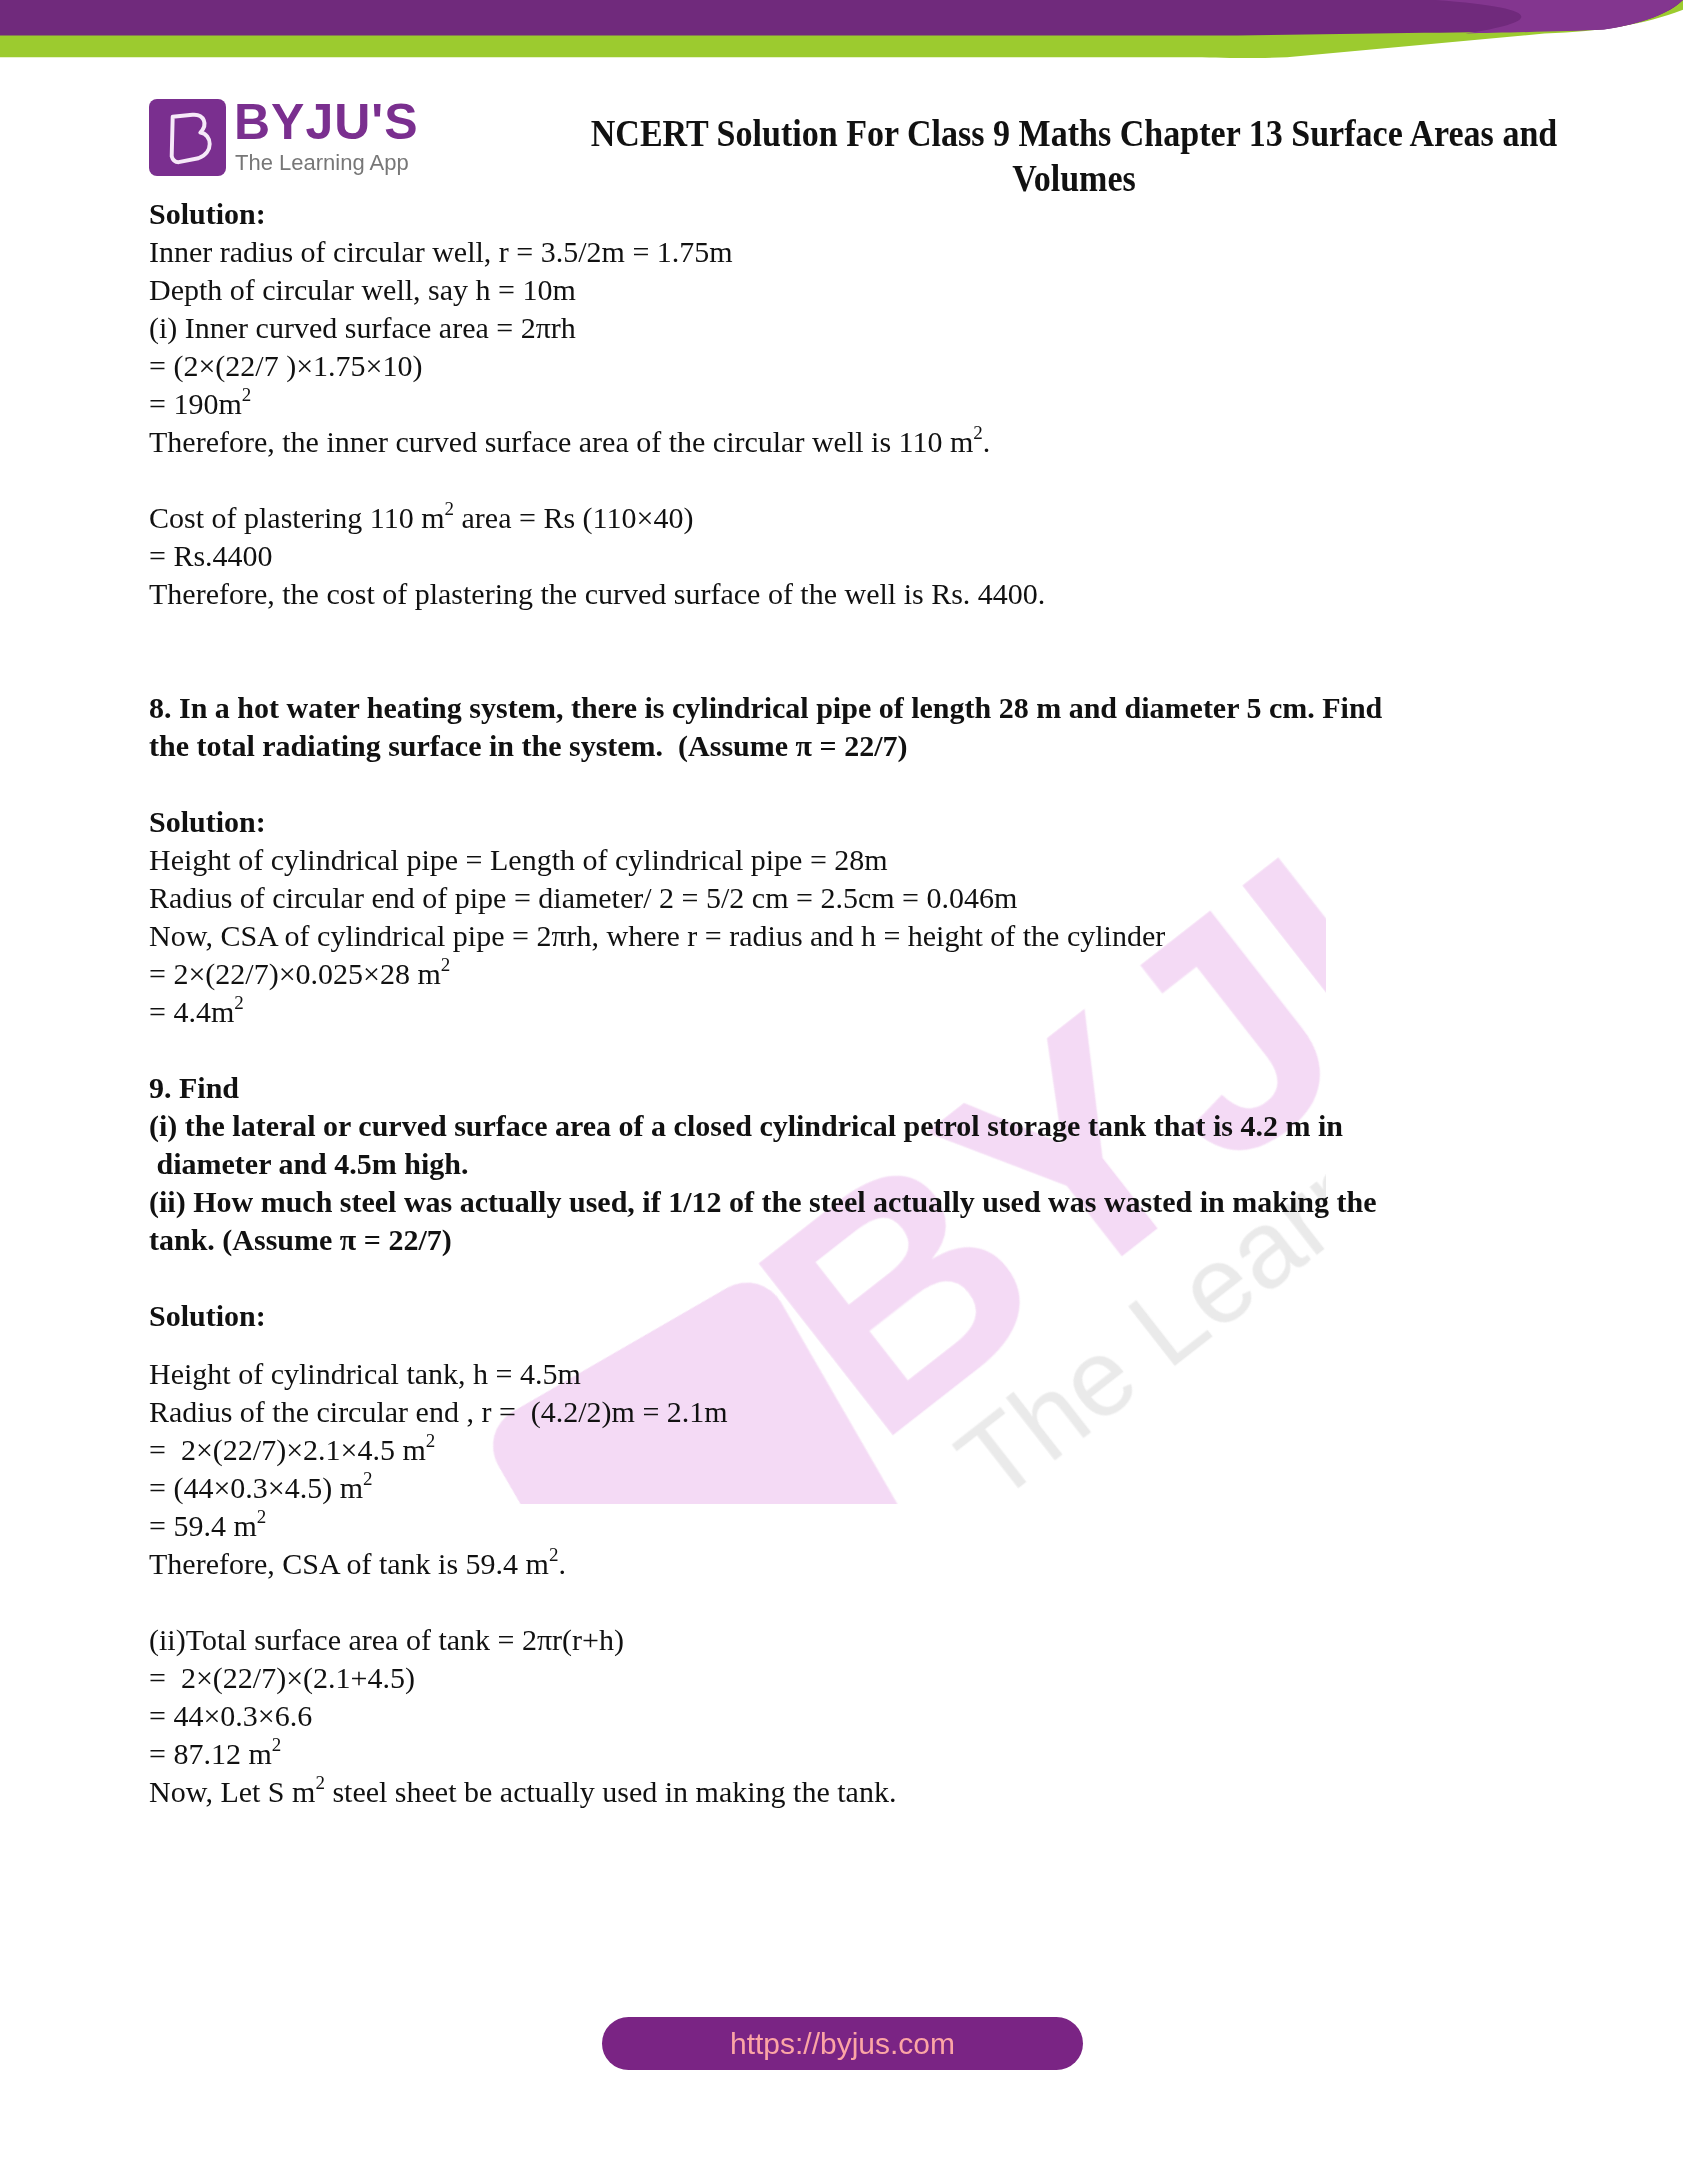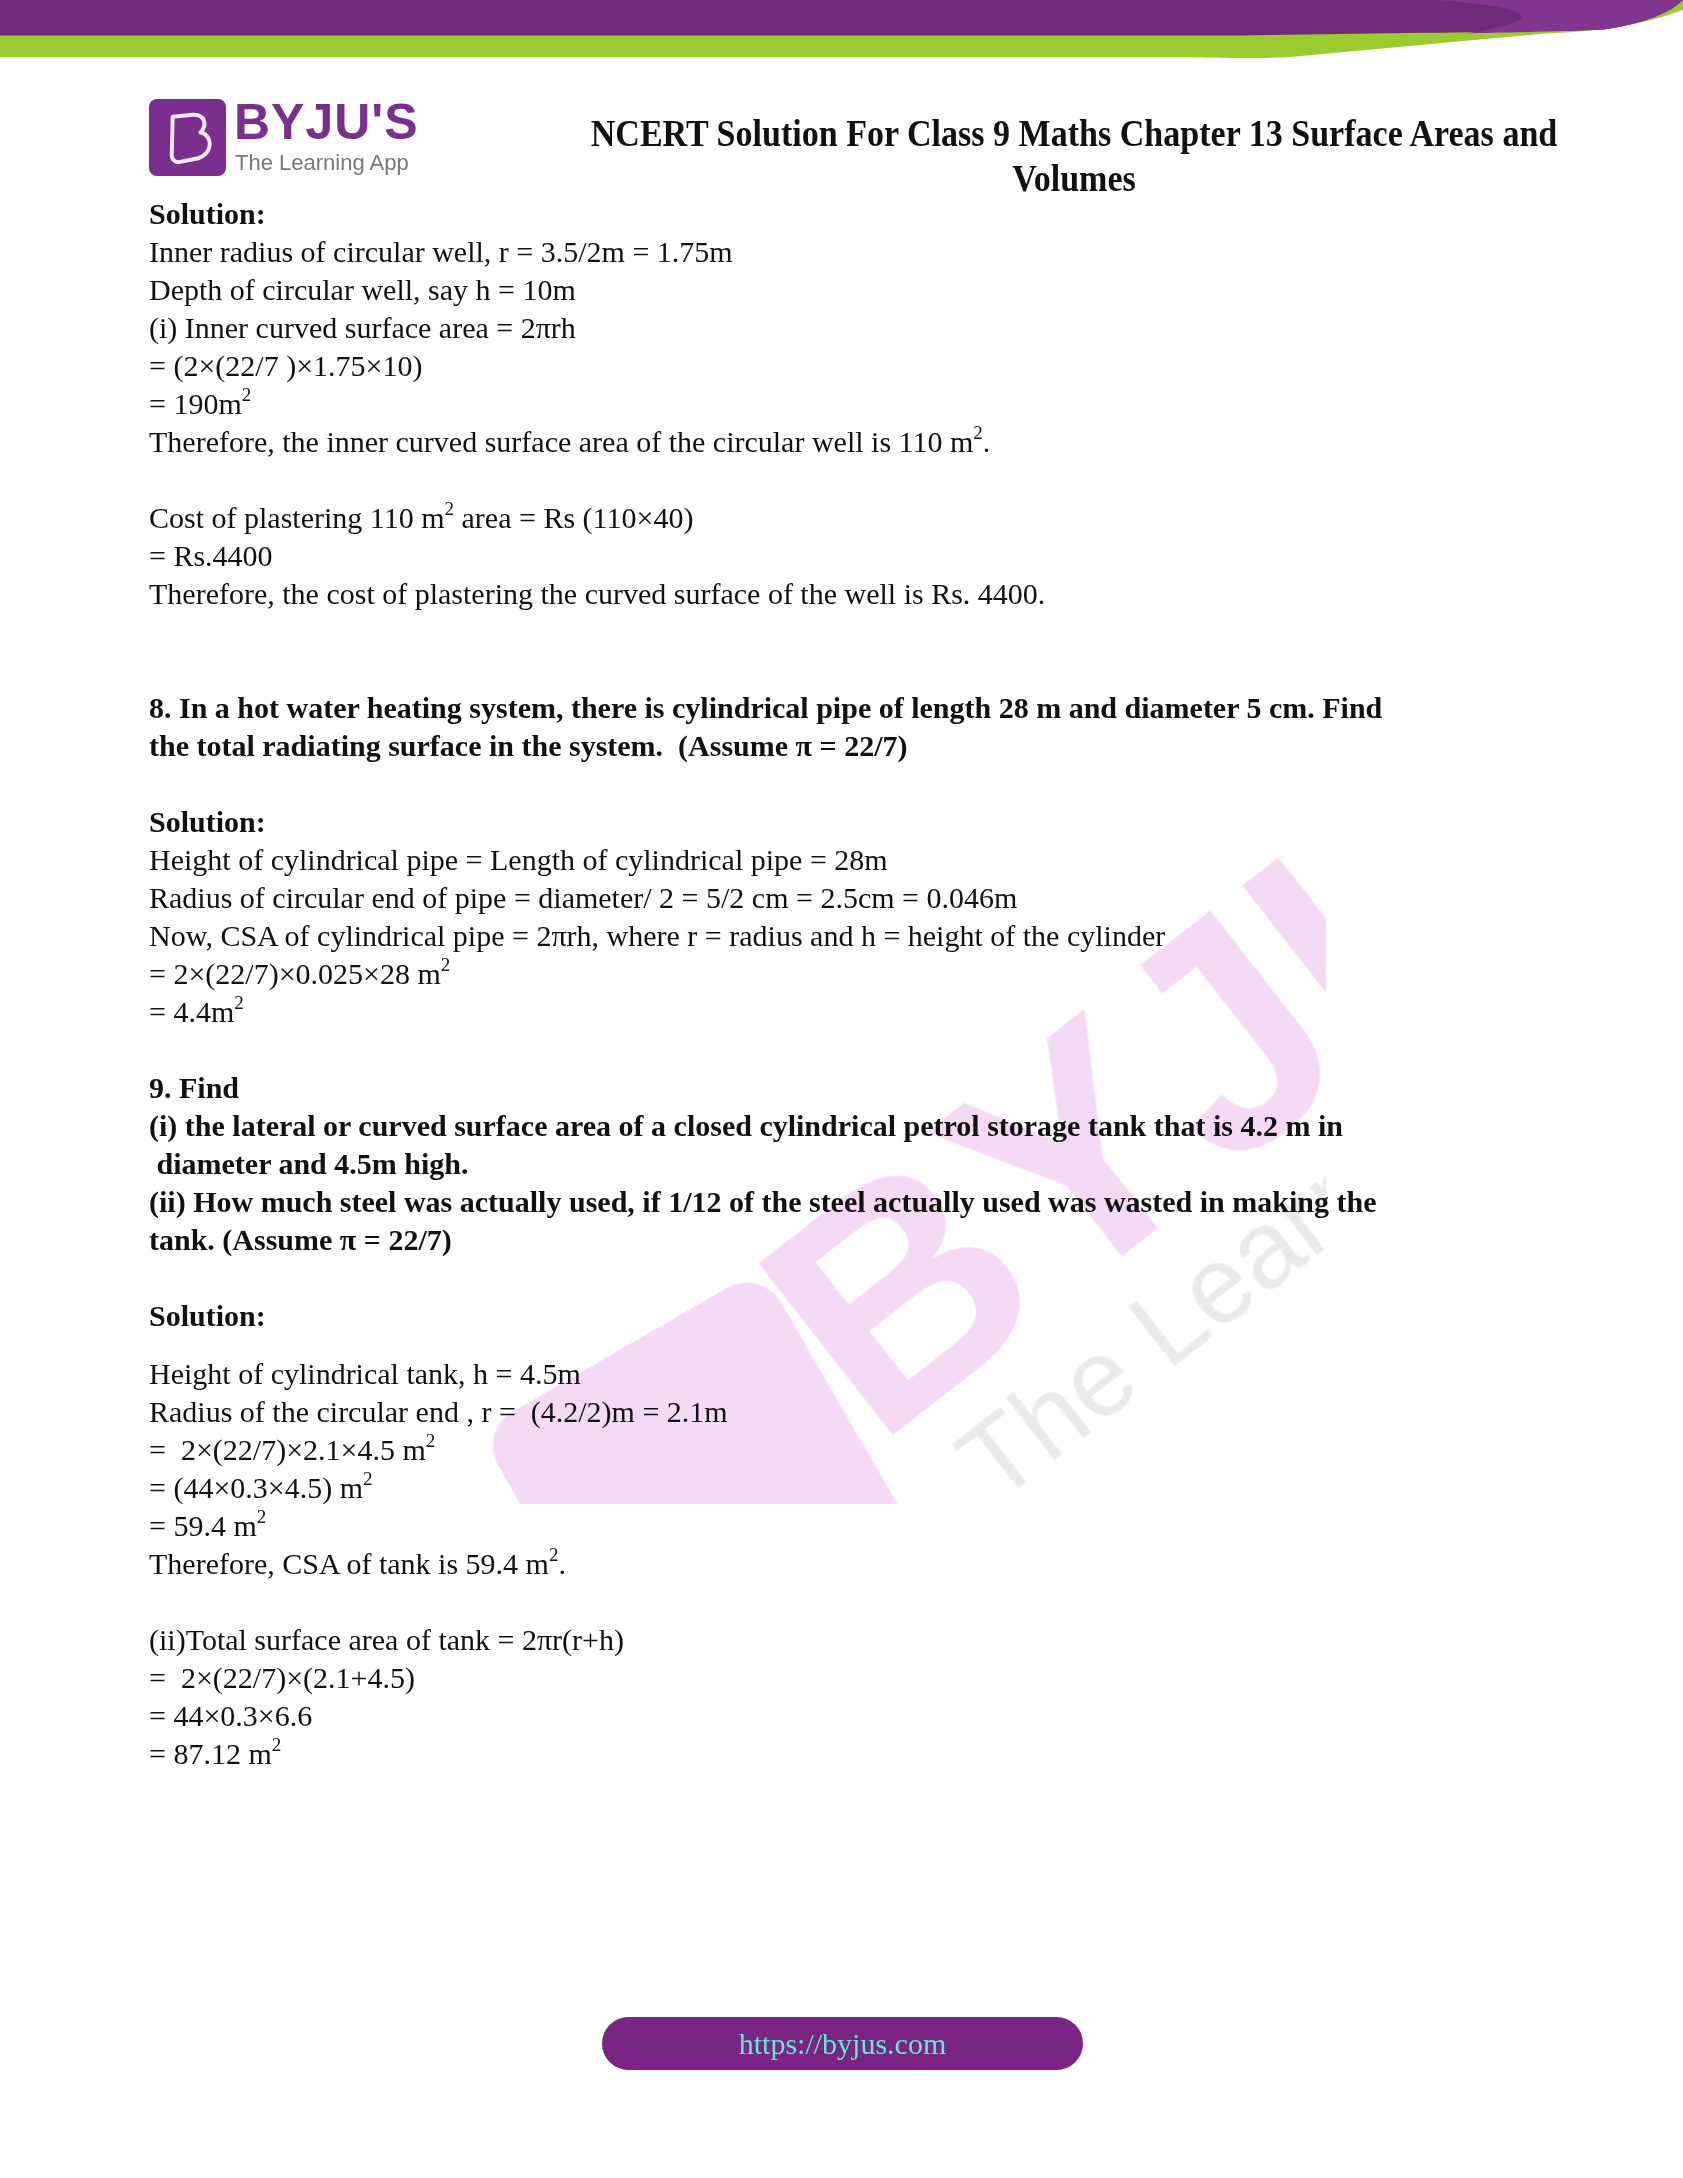--- a/index.html
+++ b/index.html
@@ -32,22 +32,22 @@
   .content {
     position: absolute; left: 149px; top: 195px; width: 1386px;
     font-size: 30px; line-height: 38px;
   }
   .line { white-space: pre; height: 38px; }
   .bold { font-weight: bold; }
   .gap { height: 38px; }
   sup { font-size: 19px; line-height: 0; position: relative; top: -2px; vertical-align: super; }
   .footer-pill {
     position: absolute; left: 602px; top: 2017px; width: 481px; height: 53px;
-    background: #7a2484; border-radius: 27px; color: #5eead4;
-    font-family: Liberation Serif, serif; font-size: 30px;
+    background: #7a2484; border-radius: 27px; color: #fca5a5;
+    font-family: Liberation Sans, sans-serif; font-size: 30px;
     display: flex; align-items: center; justify-content: center;
   }
 </style>
 </head>
 <body>
 
 <svg class="band" viewBox="0 0 1700 70" preserveAspectRatio="none">
   <path d="M0 0 H1700 V10 C1660 25 1620 32 1560 34 L1300 58 C1250 60 1230 58 1200 58 H0 Z" fill="#9ccb2f"></path>
   <path d="M0 0 H1700 C1690 10 1670 22 1620 30 C1560 32 1400 34 1250 36 H0 Z" fill="#702a7c"></path>
   <path d="M1450 0 H1700 C1685 14 1660 24 1620 30 C1580 32 1520 33 1480 34 C1560 22 1560 8 1450 0 Z" fill="#83368f"></path>
@@ -122,19 +122,20 @@
     <div class="line">Radius of the circular end , r =  (4.2/2)m = 2.1m</div>
     <div class="line"><span>=  2×(22/7)×2.1×4.5 m</span><sup>2</sup></div>
     <div class="line"><span>= (44×0.3×4.5) m</span><sup>2</sup></div>
     <div class="line"><span>= 59.4 m</span><sup>2</sup></div>
     <div class="line"><span>Therefore, CSA of tank is 59.4 m</span><sup>2</sup><span>.</span></div>
     <div class="gap"></div>
     <div class="line">(ii)Total surface area of tank = 2πr(r+h)</div>
     <div class="line">=  2×(22/7)×(2.1+4.5)</div>
     <div class="line">= 44×0.3×6.6</div>
     <div class="line"><span>= 87.12 m</span><sup>2</sup></div>
+    <div class="line"><span>Now, Let S m</span><sup>2</sup><span> steel sheet be actually used in making the tank.</span></div>
   </section>
 </div>
 
 <div class="footer-pill">
   <span>https://byjus.com</span>
 </div>
 
 
 </body></html>

